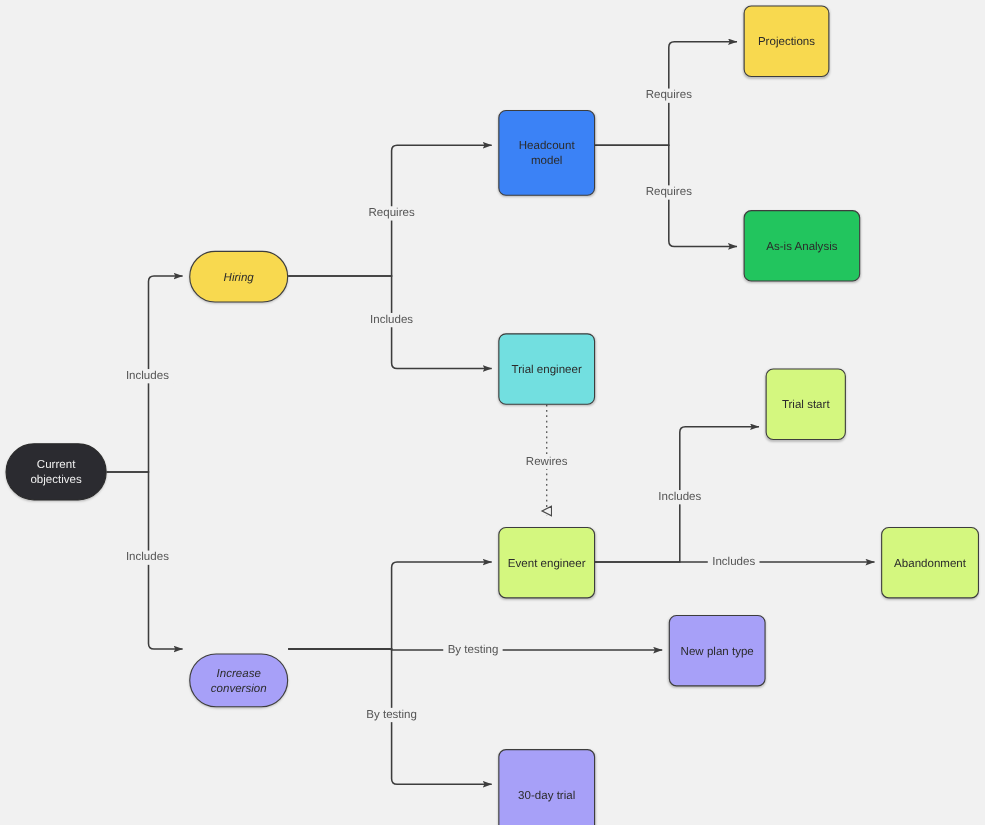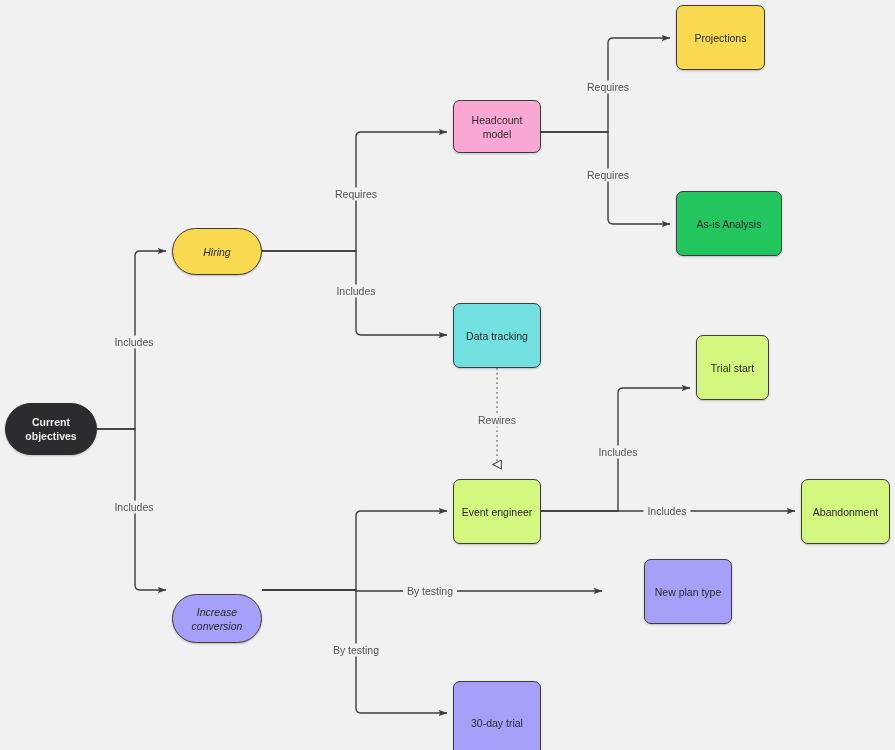--- a/index.html
+++ b/index.html
@@ -63,21 +63,20 @@
     border-radius: 7px;
   }
   .node.pill {
     border-radius: 40px;
     font-style: italic;
   }
   .node.root {
     border-radius: 40px;
     color: #efefef;
     border: 1.3px solid #2b2b2b;
-    font-weight: bold;
   }
   .node-label {
     padding: 0 6px;
     white-space: pre-line;
   }
 </style>
 </head>
 <body>
 
 <div id="diagram-root">
@@ -125,43 +124,43 @@
         <span class="node-label">Current
 objectives</span>
       </div>
       <div class="node pill" style="left: 172px; top: 228px; width: 90px; height: 47px; background: rgb(248, 217, 79);">
         <span class="node-label">Hiring</span>
       </div>
       <div class="node pill" style="left: 172px; top: 566px; width: 90px; height: 49px; background: rgb(167, 160, 248); margin-top: 28px;">
         <span class="node-label">Increase
 conversion</span>
       </div>
-      <div class="node rect" style="left: 453px; top: 100px; width: 88px; height: 53px; background: #f9a8d4;">
+      <div class="node rect" style="left: 453px; top: 100px; width: 88px; height: 78px; background: #3b82f6;">
         <span class="node-label">Headcount
 model</span>
       </div>
-      <div class="node rect" style="left: 676px; top: 5px; width: 89px; height: 65px; background: rgb(248, 217, 79);">
+      <div class="node rect" style="left: 676px; top: 5px; width: 78px; height: 65px; background: rgb(248, 217, 79);">
         <span class="node-label">Projections</span>
       </div>
       <div class="node rect" style="left: 676px; top: 191px; width: 106px; height: 65px; background: #22c55e;">
         <span class="node-label">As-is Analysis</span>
       </div>
       <div class="node rect" style="left: 453px; top: 303px; width: 88px; height: 65px; background: rgb(114, 223, 224);">
-        <span class="node-label">Data tracking</span>
+        <span class="node-label">Trial engineer</span>
       </div>
       <div class="node rect" style="left: 453px; top: 479px; width: 88px; height: 65px; background: rgb(212, 247, 127);">
         <span class="node-label">Event engineer</span>
       </div>
       <div class="node rect" style="left: 696px; top: 335px; width: 73px; height: 65px; background: rgb(212, 247, 127);">
         <span class="node-label">Trial start</span>
       </div>
       <div class="node rect" style="left: 801px; top: 479px; width: 89px; height: 65px; background: rgb(212, 247, 127);">
         <span class="node-label">Abandonment</span>
       </div>
-      <div class="node rect" style="left: 608px; top: 559px; width: 88px; height: 65px; background: rgb(167, 160, 248); margin-left: 36px;">
+      <div class="node rect" style="left: 608px; top: 559px; width: 88px; height: 65px; background: rgb(167, 160, 248);">
         <span class="node-label">New plan type</span>
       </div>
       <div class="node rect" style="left: 453px; top: 681px; width: 88px; height: 84px; background: rgb(167, 160, 248);">
         <span class="node-label">30-day trial</span>
       </div>
     </div>
 
 </div>
 
 </body></html>

